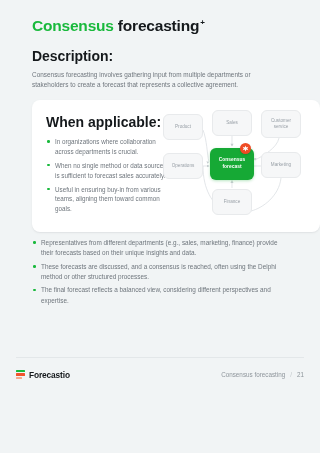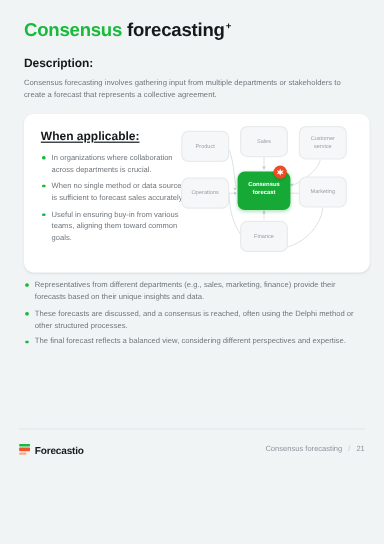--- a/index.html
+++ b/index.html
@@ -14,21 +14,21 @@
     font-family: "Liberation Sans", sans-serif;
     color: #2b3034;
     position: relative;
     overflow: hidden;
   }
 
   .page {
     position: relative;
     width: 320px;
     height: 395px;
-    padding: 0 20px;
+    padding: 0 32px;
   }
 
   
   .title {
     padding-top: 17px;
     font-size: 15.5px;
     font-weight: bold;
     letter-spacing: -0.2px;
     line-height: 1.1;
     white-space: nowrap;
@@ -38,21 +38,21 @@
   .title .sup {
     font-size: 8px;
     vertical-align: super;
     color: #15191c;
     font-weight: bold;
     margin-left: 1px;
   }
 
   
   .section-heading {
-    font-size: 10px;
+    font-size: 14px;
     font-weight: bold;
     color: #15191c;
     margin-top: 14px;
     letter-spacing: -0.05px;
   }
 
   .paragraph {
     font-size: 6.4px;
     line-height: 1.62;
     color: #6f767d;
@@ -72,25 +72,24 @@
     box-shadow: 0 1px 3px rgba(16,24,40,0.05), 0 1px 1px rgba(16,24,40,0.03);
     display: flex;
   }
 
   .card-left {
     width: 143px;
     padding: 14px 8px 10px 14px;
   }
 
   .card-title {
-    font-size: 10px;
+    font-size: 14px;
     font-weight: bold;
     color: #15191c;
     margin-bottom: 7px;
-    text-decoration: underline;
   }
 
   ul.bullets { list-style: none; }
   ul.bullets li {
     position: relative;
     padding-left: 9px;
     font-size: 6.3px;
     line-height: 1.58;
     color: #6f767d;
     margin-bottom: 4px;

